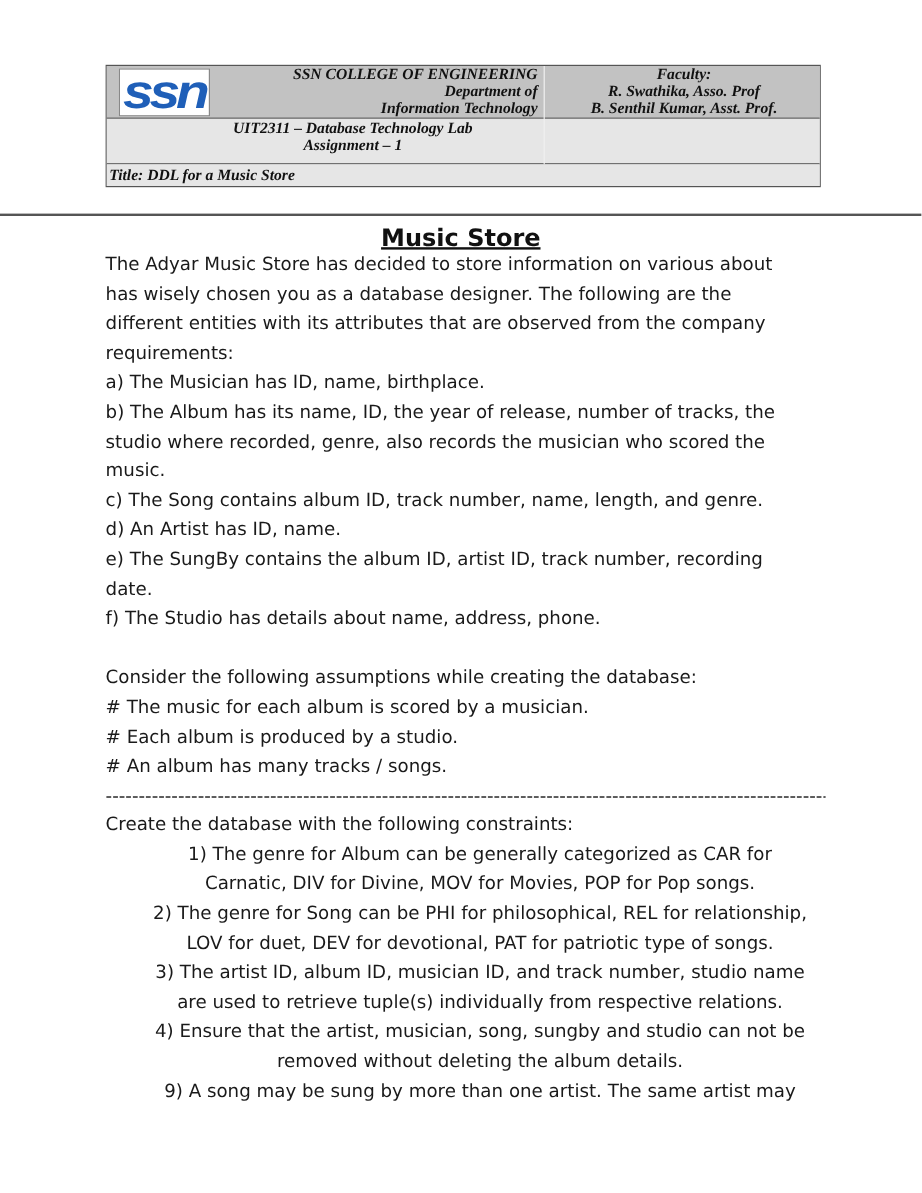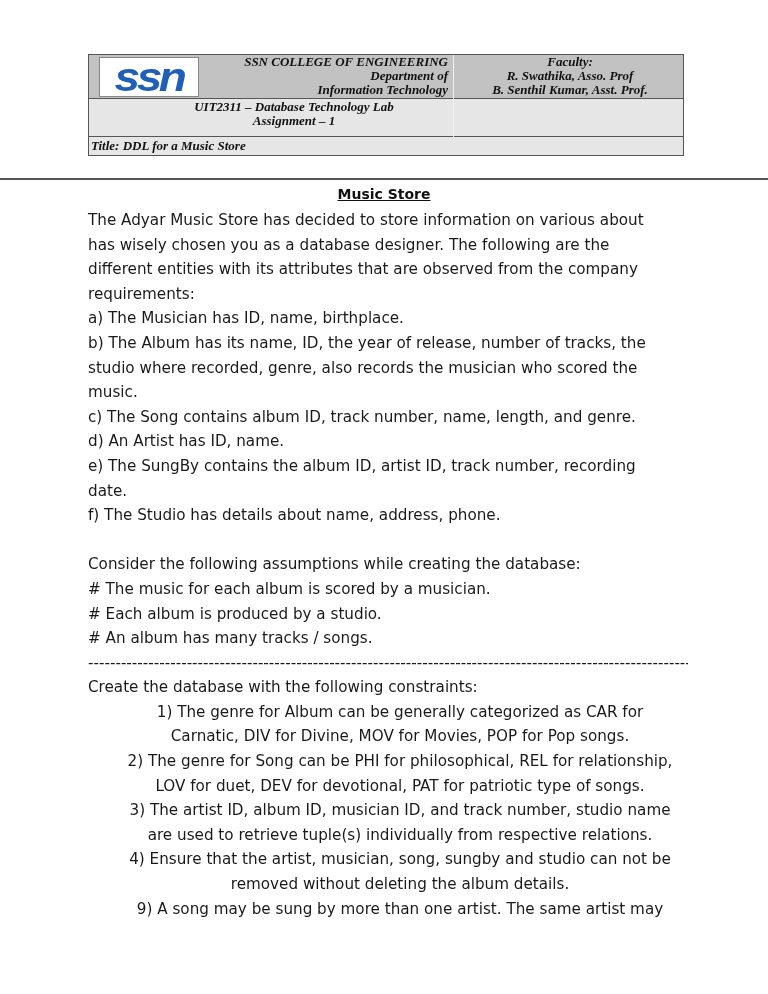--- a/index.html
+++ b/index.html
@@ -2,29 +2,29 @@
 <html><head>
 <meta charset="utf-8">
 <style>
   html, body { margin:0; padding:0; background:#ffffff; }
   body { width:768px; height:994px; position:relative; overflow:hidden; font-family:"DejaVu Sans", sans-serif; color:#111; }
   .hdr { position:absolute; left:88px; top:54px; width:596px; height:102px; border:1px solid #555; box-sizing:border-box; font-family:"Liberation Serif", serif; font-style:italic; font-weight:bold; font-size:13px; color:#111; }
   .hdr .r1 { position:absolute; left:0; top:0; width:100%; height:44px; background:#c2c2c2; border-bottom:1px solid #555; box-sizing:border-box; }
   .hdr .r2 { position:absolute; left:0; top:44px; width:100%; height:38px; background:#e6e6e6; border-bottom:1px solid #555; box-sizing:border-box; }
   .hdr .r3 { position:absolute; left:0; top:82px; width:100%; height:18px; background:#e6e6e6; }
   .vsep { position:absolute; left:364px; top:0; width:1px; height:82px; background:#f0f0f0; }
-  .logo { position:absolute; left:10px; top:2px; width:100px; height:40px; background:#fff; border:1px solid #888; box-sizing:border-box; display:flex; align-items:center; justify-content:center; }
+  .logo { position:absolute; left:10px; top:2px; width:76px; height:40px; background:#fff; border:1px solid #888; box-sizing:border-box; display:flex; align-items:center; justify-content:center; }
   .logo span { font-family:"Liberation Sans", sans-serif; font-style:italic; font-weight:bold; font-size:40px; color:#1f5fb8; letter-spacing:-3px; line-height:1; transform:scaleX(1.15); }
   .college { position:absolute; right:235px; top:0; text-align:right; line-height:14px; }
   .faculty { position:absolute; left:366px; width:230px; top:0; text-align:center; line-height:14px; }
   .course { position:absolute; left:0; width:364px; top:1px; text-align:center; line-height:14px;margin-left:23px; }
   .assigned { position:absolute; left:366px; width:230px; top:1px; text-align:center; line-height:14px; }
   .title { position:absolute; left:2px; top:1px; line-height:16px; }
   .rule { position:absolute; left:0; top:178px; width:768px; height:2px; background:#555; }
-  .heading { position:absolute; left:0; top:186px; width:768px; text-align:center; font-weight:bold; font-size:14px; text-decoration:underline; }
+  .heading { position:absolute; left:0; top:186px; width:768px; text-align:center; font-weight:bold; font-size:20px; text-decoration:underline; }
   .body { position:absolute; left:88px; top:208px; width:600px; font-size:15.2px; line-height:24.6px; color:#1a1a1a; }
   .body p { margin:0; }
   .indent { padding-left:24px;text-align:center; }
   .blank { height:24.6px; }
   .dash { overflow:hidden; white-space:nowrap; }
 </style>
 </head>
 <body>
 
 <div class="hdr">

